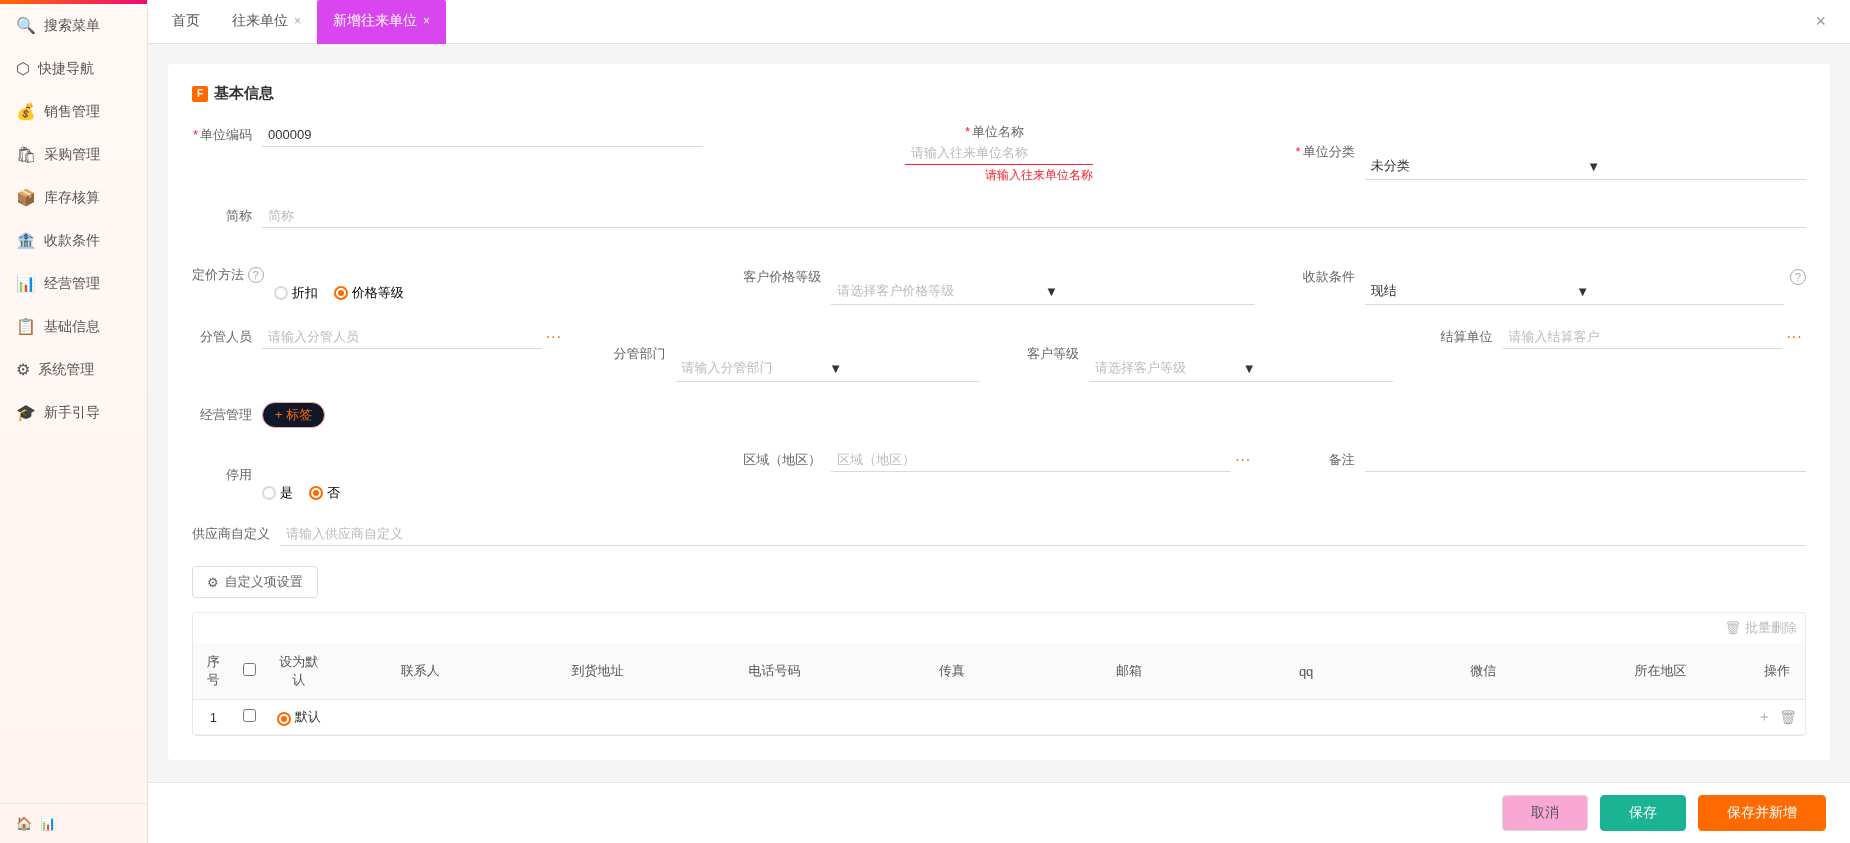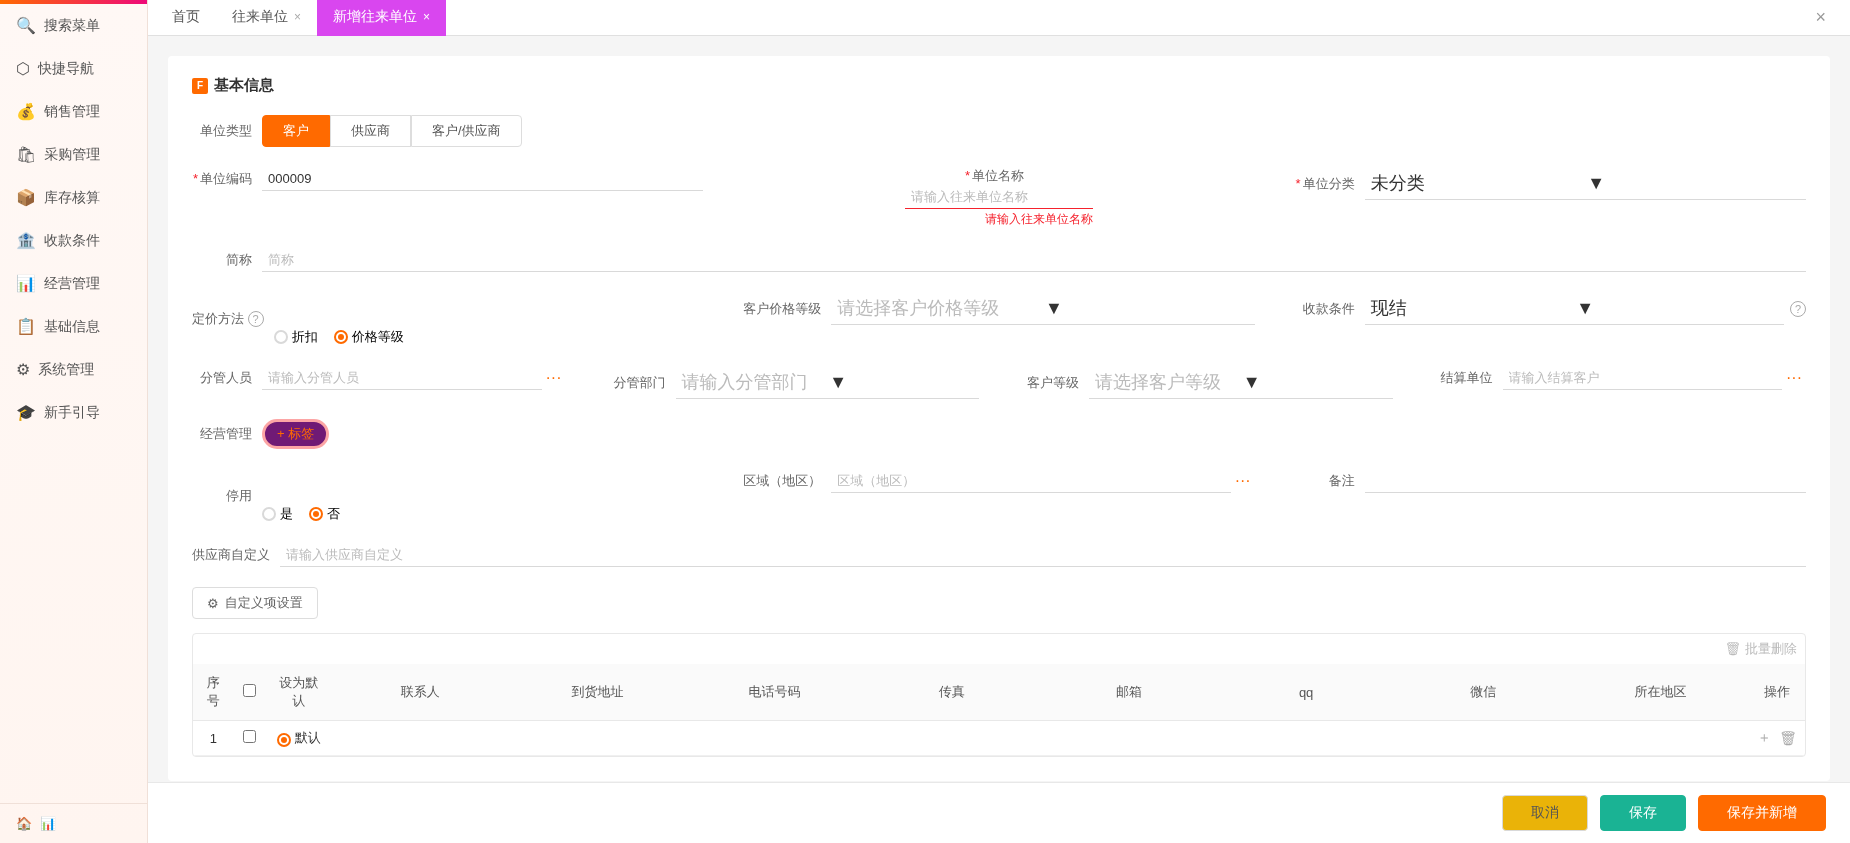--- a/index.html
+++ b/index.html
@@ -46,21 +46,21 @@
       height: 100%;
       overflow: hidden;
     }
 
     
     .tab-bar {
       display: flex;
       align-items: center;
       background: #fff;
       border-bottom: 1px solid #e0e0e0;
-      height: 36px;
+      height: 44px;
       padding: 0 8px;
       flex-shrink: 0;
     }
     .tab {
       display: flex;
       align-items: center;
       padding: 0 16px;
       height: 44px;
       cursor: pointer;
       font-size: 14px;
@@ -193,21 +193,21 @@
     .field-select {
       flex: 1;
       display: flex;
       align-items: center;
       border-bottom: 1px solid #d9d9d9;
       padding: 4px 6px;
       cursor: pointer;
       gap: 4px;
       min-width: 0;
     }
-    .field-select span { flex: 1; color: #333; font-size: 18px; }
+    .field-select span { flex: 1; color: #333; font-size: 13px; margin-top: 30px; }
     .field-select .placeholder { color: #bbb; }
     .chevron { color: #999; font-size: 10px; }
 
     
     .radio-group { display: flex; align-items: center; gap: 16px; margin-top: 36px; }
     .radio-item { display: flex; align-items: center; gap: 4px; cursor: pointer; }
     .radio-outer {
       width: 14px; height: 14px;
       border: 2px solid #d9d9d9;
       border-radius: 50%;
@@ -217,27 +217,27 @@
     .radio-outer.checked { border-color: #ff6a00; }
     .radio-inner {
       width: 6px; height: 6px;
       border-radius: 50%;
       background: #ff6a00;
     }
 
     
     .tag-btn {
       display: flex; align-items: center; gap: 4px;
-      border: 3px solid #fca5a5;
+      border: 1px solid #fca5a5;
       color: #ff6a00;
       border-radius: 20px;
       padding: 3px 12px;
       cursor: pointer;
       font-size: 13px;
-      background: #701a75;
+      background: #0f172a;
     }
 
     
     .dots-btn {
       color: #ff6a00;
       cursor: pointer;
       padding: 0 4px;
       font-size: 16px;
       flex-shrink: 0;
     }
@@ -316,21 +316,21 @@
       justify-content: flex-end;
       gap: 12px;
       flex-shrink: 0;
     }
     .btn {
       padding: 8px 28px;
       border-radius: 4px;
       cursor: pointer;
       font-size: 14px;
       border: 1px solid #d9d9d9;
-      background: #eab308;
+      background: #f9a8d4;
       color: #555;
     }
     .btn-primary {
       background: #ff6a00;
       color: #fff;
       border-color: #ff6a00;
     }
     .btn-secondary {
       background: #1ab394;
       color: #fff;
@@ -417,30 +417,20 @@
   </div>
 
   <div class="content">
     <div class="form-card">
 
       <div class="section-title">
         <span class="section-title-icon">F</span>
         <span>基本信息</span>
       </div>
 
-      <div class="form-row">
-        <div class="form-field">
-          <div class="field-label">单位类型</div>
-          <div class="unit-type-group">
-            <button class="unit-type-btn active">客户</button>
-            <button class="unit-type-btn">供应商</button>
-            <button class="unit-type-btn">客户/供应商</button>
-          </div>
-        </div>
-      </div>
 
       <div class="form-row">
         <div class="form-field">
           <div class="field-label required">单位编码</div>
           <input class="field-input" type="text" value="000009" style="">
         </div>
         <div class="form-field" style="margin-left:40px;flex-direction:column;">
           <div class="field-label required">单位名称</div>
           <div class="field-wrapper">
             <div class="field-row-inner">

